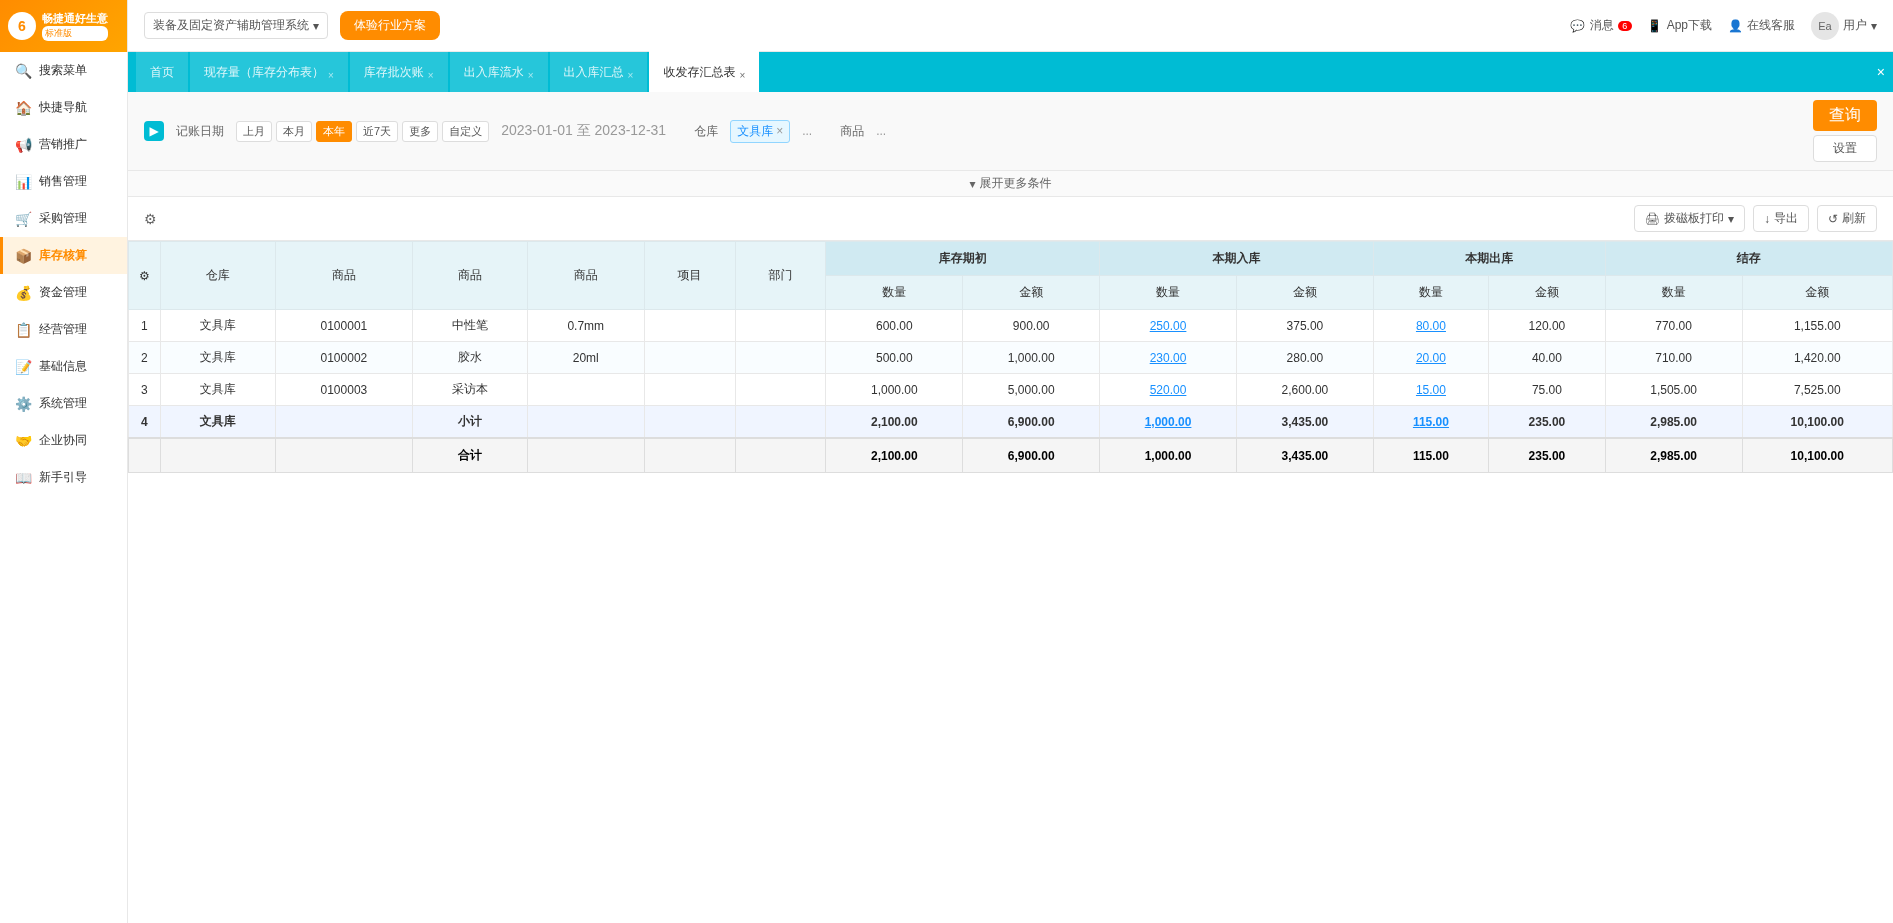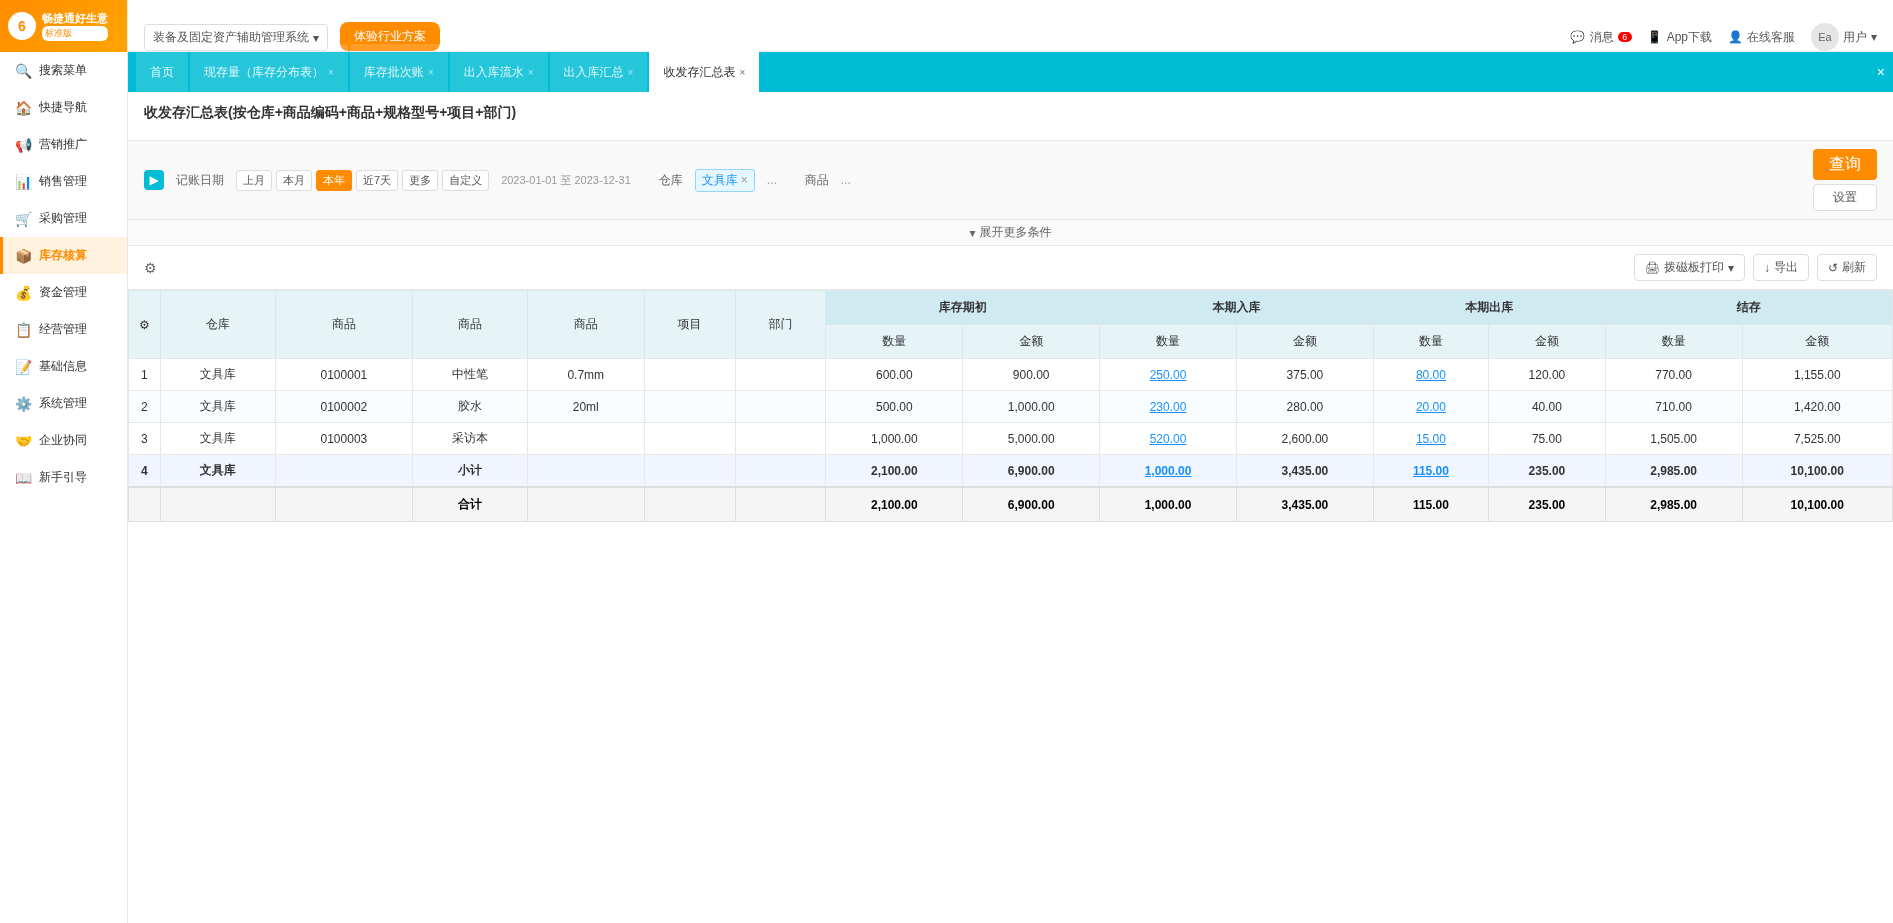--- a/index.html
+++ b/index.html
@@ -12,50 +12,50 @@
     .logo-badge { background: #fff; color: #ff8c00; font-size: 9px; padding: 1px 3px; border-radius: 6px; }
     .sidebar-menu { flex: 1; overflow-y: auto; }
     .sidebar-item { display: flex; align-items: center; gap: 8px; padding: 10px 12px; cursor: pointer; color: #333; font-size: 12px; border-left: 3px solid transparent; }
     .sidebar-item.active { background: #fff3e0; color: #ff8c00; border-left-color: #ff8c00; font-weight: bold; }
     .sidebar-item .s-icon { font-size: 14px; width: 16px; text-align: center; }
 
     
     .main { flex: 1; display: flex; flex-direction: column; height: 100%; overflow: hidden; }
 
     
-    .topbar { background: #fff; height: 52px; display: flex; align-items: flex-end; padding: 0 16px; border-bottom: 1px solid #e8e8e8; gap: 12px; }
+    .topbar { background: #fff; height: 52px; display: flex; align-items: center; padding: 0 16px; border-bottom: 1px solid #e8e8e8; gap: 12px; }
     .topbar-system-select { display: flex; align-items: center; gap: 4px; border: 1px solid #ddd; border-radius: 4px; padding: 4px 8px; font-size: 12px; color: #555; cursor: pointer; }
     .topbar-trial-btn { background: #ff8c00; color: #fff; border: none; border-radius: 8px; padding: 6px 14px; font-size: 12px; cursor: pointer; }
     .topbar-actions { display: flex; align-items: center; gap: 16px; color: #555; font-size: 12px; }
     .topbar-action-item { display: flex; align-items: center; gap: 4px; cursor: pointer; }
     .badge { background: #f00; color: #fff; font-size: 9px; border-radius: 8px; padding: 0 4px; min-width: 14px; text-align: center; }
     .user-avatar { width: 28px; height: 28px; background: #e5e5e5; border-radius: 50%; display: flex; align-items: center; justify-content: center; font-size: 11px; color: #666; }
 
     
     .tabs-bar { background: #00bcd4; display: flex; align-items: center; padding: 0 8px; height: 40px; gap: 2px; }
-    .tab { display: flex; align-items: center; gap: 4px; padding: 20px 14px; font-size: 12px; cursor: pointer; border-radius: 4px 4px 0 0; color: rgba(255,255,255,0.85); background: rgba(255,255,255,0.15); }
+    .tab { display: flex; align-items: flex-end; gap: 4px; padding: 20px 14px; font-size: 12px; cursor: pointer; border-radius: 4px 4px 0 0; color: rgba(255,255,255,0.85); background: rgba(255,255,255,0.15); }
     .tab.active { background: #fff; color: #333; }
     .tab-close { font-size: 10px; color: inherit; opacity: 0.7; cursor: pointer; }
     .tabs-close-all { margin-left: auto; color: #fff; cursor: pointer; font-size: 14px; }
 
     
     .content-area { flex: 1; overflow: auto; background: #fff; padding: 0; display: flex; flex-direction: column; }
 
     
     .page-header { padding: 12px 16px 8px; border-bottom: 1px solid #e8e8e8; }
     .page-title { font-size: 14px; color: #333; font-weight: bold; margin-bottom: 10px; }
 
     
     .filter-bar { display: flex; align-items: center; gap: 12px; padding: 8px 16px; background: #f9f9f9; border-bottom: 1px solid #e8e8e8; position: relative; }
     .filter-toggle-btn { background: #00bcd4; color: #fff; border: none; border-radius: 4px; width: 20px; height: 20px; display: flex; align-items: center; justify-content: center; cursor: pointer; font-size: 12px; flex-shrink: 0; }
     .filter-label { color: #666; font-size: 12px; white-space: nowrap; }
     .date-filter { display: flex; align-items: flex-end; gap: 4px; }
     .date-btn { padding: 2px 6px; border: 1px solid #ddd; border-radius: 3px; font-size: 11px; cursor: pointer; color: #555; background: #fff; }
     .date-btn.active { background: #ff8c00; color: #fff; border-color: #ff8c00; }
-    .date-range { font-size: 11px; color: #999; }
+    .date-range { font-size: 14px; color: #999; }
     .warehouse-tag { background: #e6f7ff; border: 1px solid #91d5ff; border-radius: 3px; padding: 2px 6px; font-size: 12px; color: #1890ff; display: flex; align-items: center; gap: 3px; }
     .warehouse-tag .tag-close { cursor: pointer; color: #999; }
     .filter-ellipsis { color: #999; font-size: 12px; cursor: pointer; }
     .query-btn { background: #ff8c00; color: #fff; border: none; border-radius: 4px; padding: 5px 16px; font-size: 16px; cursor: pointer; position: absolute; right: 16px; top: 8px; }
     .set-btn { color: #555; border: 1px solid #ddd; background: #fff; border-radius: 4px; padding: 4px 10px; font-size: 12px; cursor: pointer; position: absolute; right: 16px; bottom: 4px; }
 
     
     .expand-bar { display: flex; align-items: center; justify-content: center; padding: 4px; border-bottom: 1px solid #e8e8e8; cursor: pointer; color: #666; font-size: 12px; gap: 4px; background: #fafafa; }
 
     
@@ -198,23 +198,20 @@
       </div>
       <div class="tab active">
         <span>收发存汇总表</span>
         <span class="tab-close">×</span>
       </div>
       <span class="tabs-close-all">×</span>
   </div>
 
   <div class="content-area">
 
-    <div class="page-header">
-      <div class="page-title">收发存汇总表(按仓库+商品编码+商品+规格型号+项目+部门)</div>
-    </div>
 
     <div class="filter-bar">
       <button class="filter-toggle-btn">▶</button>
       <span class="filter-label">记账日期</span>
       <div class="date-filter" id="date-filter-btns">
           <button class="date-btn">上月</button>
           <button class="date-btn">本月</button>
           <button class="date-btn active">本年</button>
           <button class="date-btn">近7天</button>
           <button class="date-btn">更多</button>

